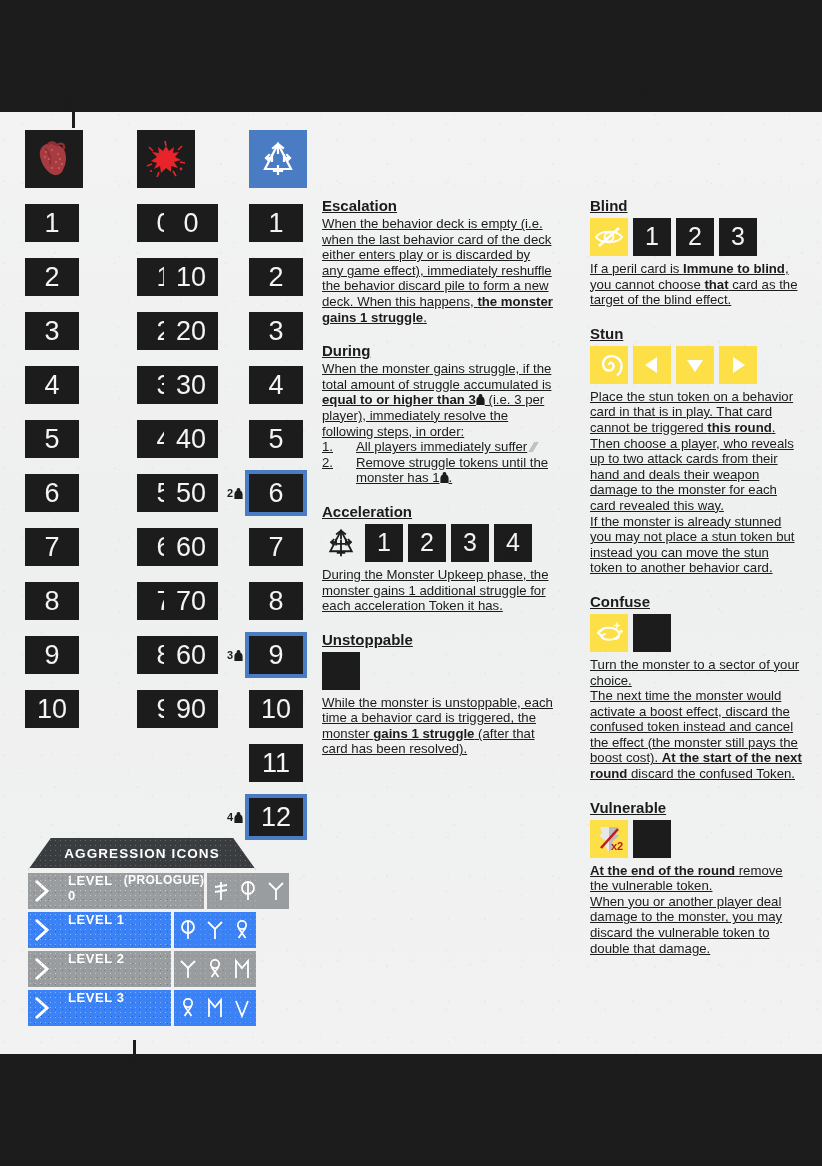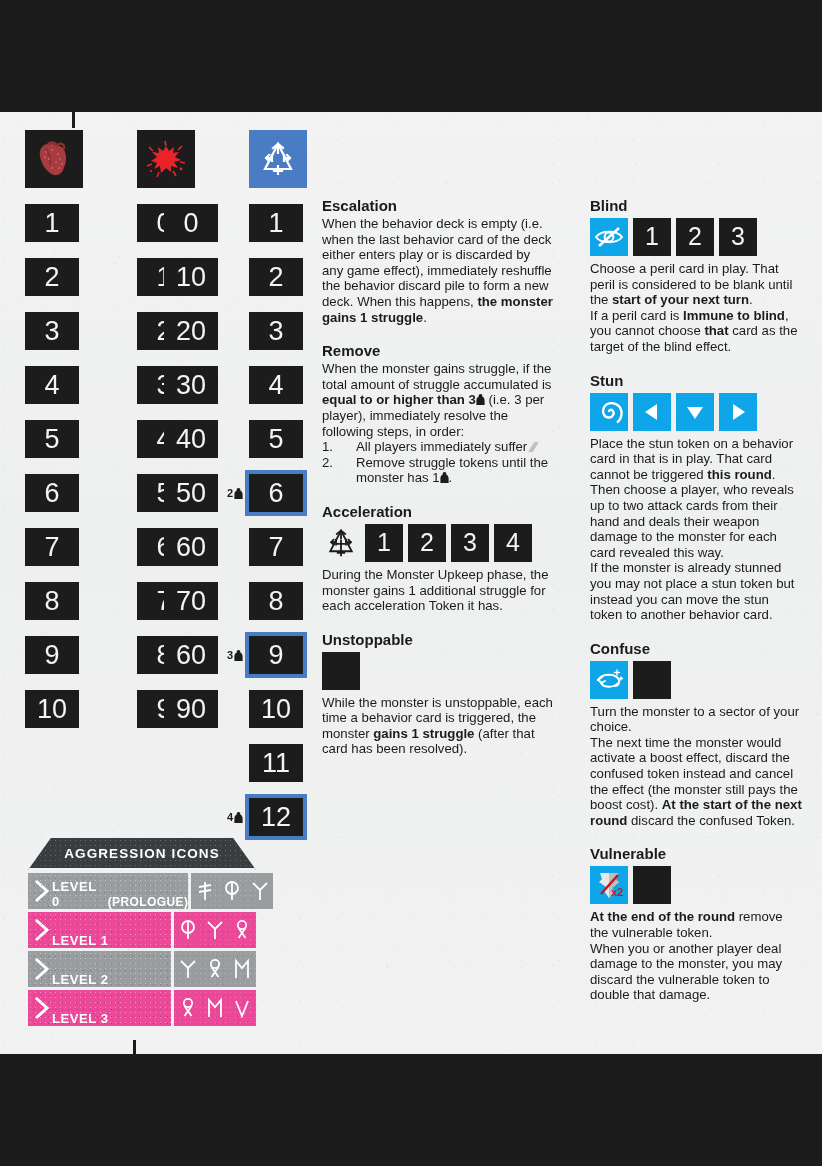--- a/index.html
+++ b/index.html
@@ -111,29 +111,29 @@
   }
   .txtcol.mid { left: 322px; width: 232px; }
   .txtcol.right { left: 590px; width: 212px; }
 
   .sec-title {
     font-weight: 700;
     font-size: 15px;
     line-height: 19px;
     margin-bottom: 1px;
   }
-  .sec { margin-bottom: 16px; }
+  .sec { margin-bottom: 16px; text-decoration: underline; }
   .sec p { margin: 0; }
   .sec b { font-weight: 700; }
 
   .numrow { display: flex; align-items: center; gap: 5px; margin: 3px 0 5px 0; }
   .numrow .tile { width: 38px; height: 38px; font-size: 25px; }
   .numrow .blanktile { width: 38px; height: 38px; background: #1c1c1c; }
   .numrow .icontile {
-    width: 38px; height: 38px; background: #0ea5e9;
+    width: 38px; height: 38px; background: #fde047;
     display: flex; align-items: center; justify-content: center;
   }
   .numrow .icontile.plain { background: transparent; }
 
   .olist { margin: 0; padding: 0; }
   .olist .oli { display: flex; }
   .olist .onum { width: 34px; flex: none; }
 
   
   .aggr {
@@ -157,38 +157,38 @@
   }
   .aggr-row {
     display: flex;
     height: 36px;
     margin-bottom: 3px;
     position: relative;
   }
   .aggr-row .lvl {
     flex: 1;
     display: flex;
-    align-items: flex-end;
-    padding-left: 24px;
+    align-items: flex-start;
+    padding-left: 40px;
     color: #fff;
     font-size: 13px;
     letter-spacing: .6px;
     position: relative;
   }
   .aggr-row .lvl .sub { font-size: 12px; margin-left: 11px; letter-spacing: .4px; }
   .aggr-row .runes {
     width: 82px;
     flex: none;
     margin-left: 3px;
     display: flex;
     align-items: center;
     justify-content: space-around;
     color: #fff;
   }
-  .aggr-row.dark .lvl, .aggr-row.dark .runes { background: #ec4899; }
+  .aggr-row.dark .lvl, .aggr-row.dark .runes { background: #3b82f6; }
   .aggr-row.light .lvl, .aggr-row.light .runes { background: #9a9d9f; }
   .chev {
     position: absolute;
     left: 6px; top: 50%;
     transform: translateY(-50%);
     width: 16px; height: 24px;
   }
   .noise {
     position:absolute; inset:0; pointer-events:none; opacity:.5;
     background-image:
@@ -420,21 +420,21 @@
   </div>
 
   <div class="txtcol mid">
 
     <div class="sec">
       <div class="sec-title">Escalation</div>
       <p><span>When the behavior deck is empty (i.e. when the last behavior card of the deck either enters play or is discarded by any game effect), immediately reshuffle the behavior discard pile to form a new deck. When this happens, </span><b>the monster gains 1 struggle</b><span>.</span></p>
     </div>
 
     <div class="sec">
-      <div class="sec-title">Remove</div>
+      <div class="sec-title">During</div>
       <p><span>When the monster gains struggle, if the total amount of struggle accumulated is </span><b>equal to or higher than 3</b><svg width="9" height="11" viewBox="0 0 9 11" style="vertical-align:-1px">
             <path fill="#1c1c1c" d="M4.5 0 C6 0 6.6 1.3 6.2 2.4 C7.6 3 8.6 4.4 8.6 6.4 L8.6 11 L0.4 11 L0.4 6.4 C0.4 4.4 1.4 3 2.8 2.4 C2.4 1.3 3 0 4.5 0 Z"></path>
           </svg><span> (i.e. 3 per player), immediately resolve the following steps, in order:</span></p>
       <div class="olist">
         <div class="oli">
           <span class="onum">1.</span>
           <span><span>All players immediately suffer</span><svg width="12" height="12" viewBox="0 0 12 12" style="vertical-align:-2px">
                 <g stroke="#b9b9b9" stroke-width="1.3">
                   <path d="M2 11 L8 1"></path>
                   <path d="M5 11 L11 1"></path>
@@ -494,21 +494,20 @@
               <path d="M4 17 C9 10 25 10 30 17 C25 24 9 24 4 17 Z"></path>
               <circle cx="17" cy="17" r="4.4"></circle>
               <path d="M7 26 L27 8" stroke-width="2.6"></path>
             </g>
           </svg>
         </div>
         <div class="tile">1</div>
         <div class="tile">2</div>
         <div class="tile">3</div>
       </div>
-      <p><span>Choose a peril card in play. That peril is considered to be blank until the </span><b>start of your next turn</b><span>.</span></p>
       <p><span>If a peril card is </span><b>Immune to blind</b><span>, you cannot choose </span><b>that</b><span> card as the target of the blind effect.</span></p>
     </div>
 
     <div class="sec">
       <div class="sec-title">Stun</div>
       <div class="numrow">
         <div class="icontile">
           <svg width="34" height="34" viewBox="0 0 34 34">
             <path fill="none" stroke="#ffffff" stroke-width="2.4" d="M17 17 C17 15 19 14 20.5 15.5 C23 18 21 22 17.5 22.5 C12.5 23 10 18 11.5 13.5 C13.5 8 20.5 6.5 25.5 10 C31 13.8 31 23 25 27.5"></path>
           </svg>

